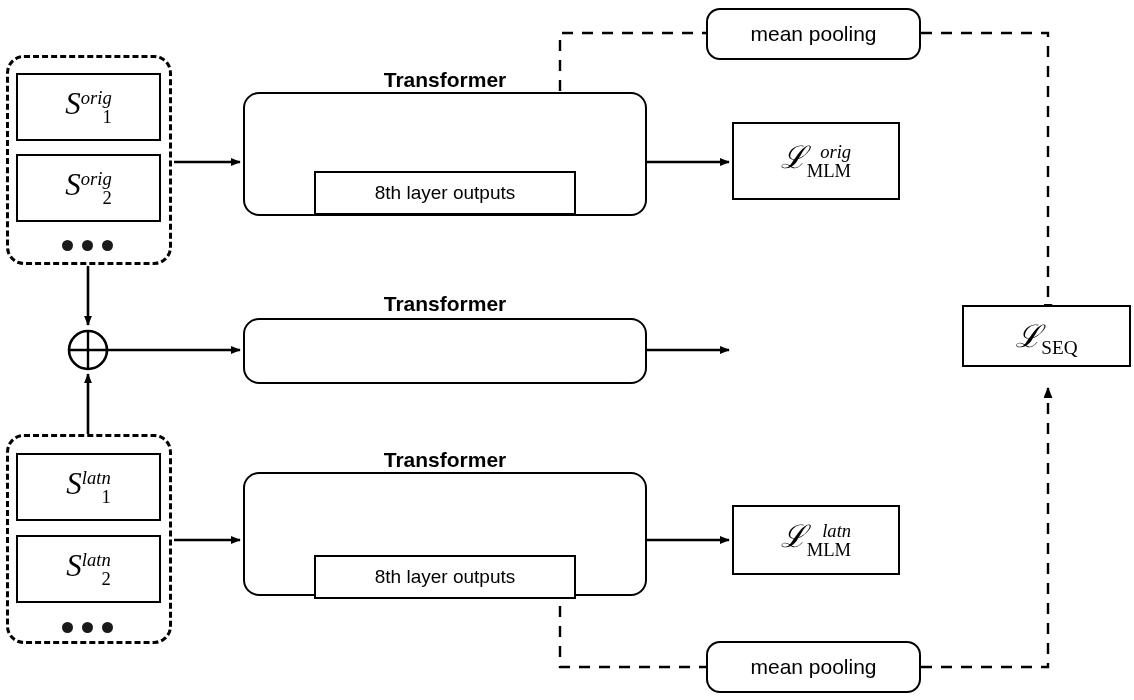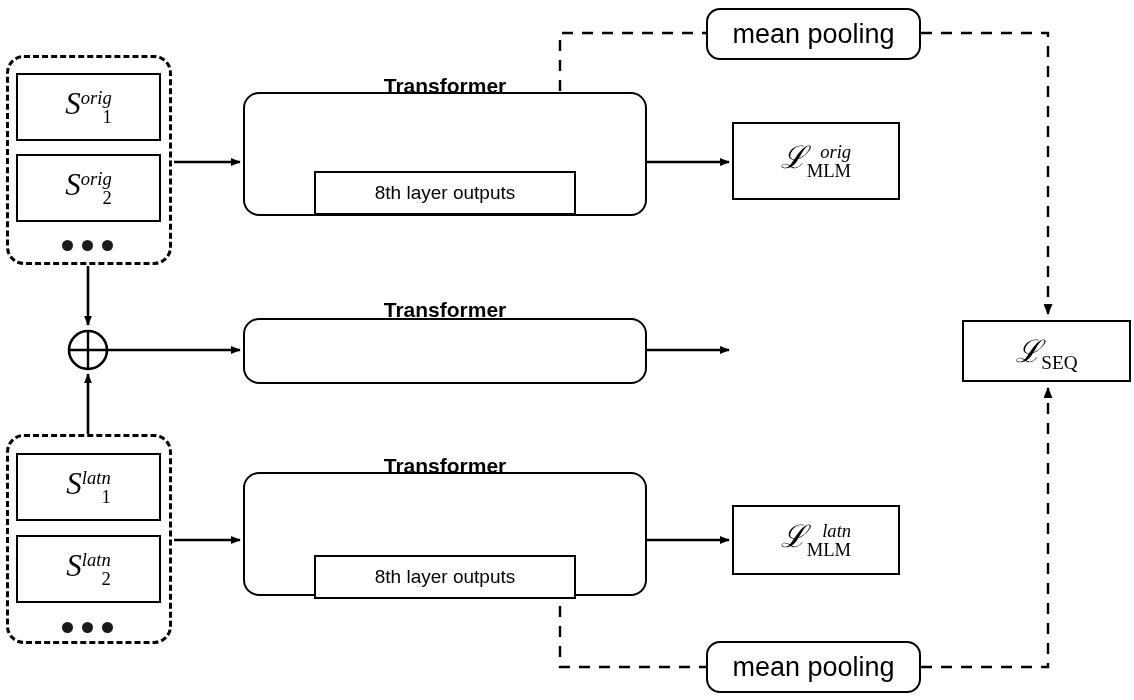--- a/index.html
+++ b/index.html
@@ -33,33 +33,32 @@
     border:2.5px solid #000;
     border-radius:16px;
     background:#ffffff;
   }
   .pool-box{
     position:absolute;box-sizing:border-box;
     border:2px solid #000;
     border-radius:14px;
     background:#ffffff;
     display:flex;align-items:center;justify-content:center;
-    font-size:27px;color:#000;
+    font-size:21px;color:#000;
   }
   .inner-box{
     position:absolute;box-sizing:border-box;
     border:2px solid #000;background:#fff;
     display:flex;align-items:center;justify-content:center;
     font-size:19px;color:#000;margin-top:40px;
   }
   .tf-label{
     position:absolute;
     font-weight:bold;font-size:21px;color:#000;
     text-align:center;
-    margin-top:6px;
   }
   
   .math{
     font-family:"Liberation Serif", serif;
     color:#000;
     white-space:nowrap;
     line-height:1;
   }
   .mathS{ font-style:italic; font-size:31px; }
   .mathL{ font-style:italic; font-size:31px; }
@@ -162,21 +161,21 @@
           <span class="s2">MLM</span>
         </span></span>
   </div>
 
   <div class="pool-box" style="left:706px;top:8px;width:215px;height:52px;">mean pooling</div>
 
   <div class="tf-label" style="left:243px;top:292px;width:404px;">Transformer</div>
   <div class="tf-box" style="left:243px;top:318px;width:404px;height:66px;"></div>
 
 
-  <div class="box seq-box" style="left:962px;top:320px;width:169px;height:62px;">
+  <div class="box seq-box" style="left:962px;top:305px;width:169px;height:62px;">
     <span class="math mathL">ℒ<span class="subonly">SEQ</span></span>
   </div>
 
   <div class="grp-dashed" style="left:6px;top:434px;width:166px;height:210px;"></div>
 
   <div class="box seq-box" style="left:16px;top:453px;width:145px;height:68px;">
     <span class="math mathS">S<span class="supsub">
           <span class="s1">latn</span>
           <span class="s2">1</span>
         </span></span>

